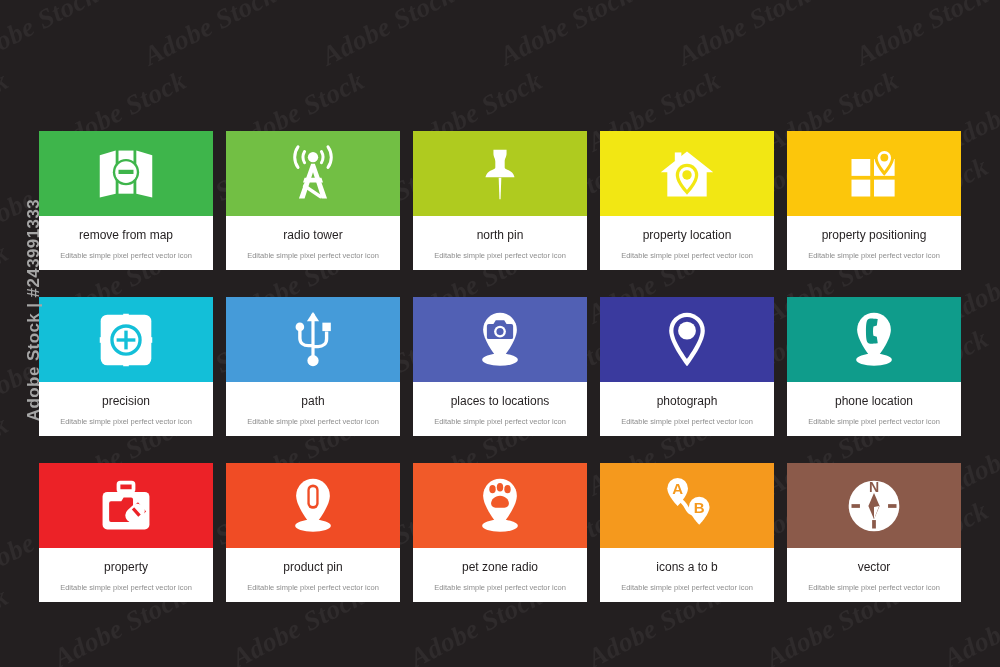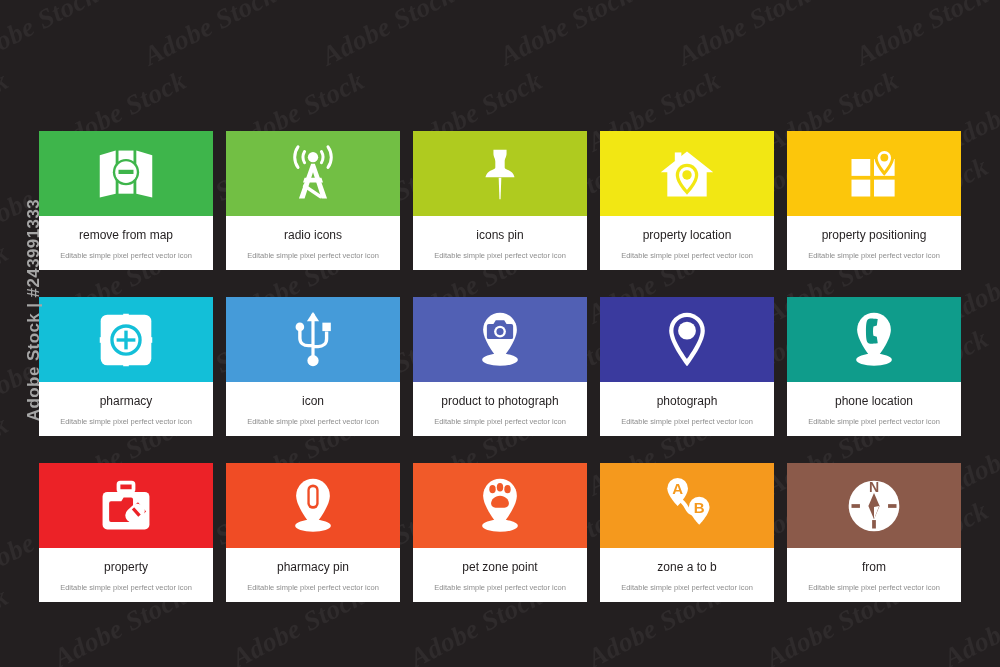--- a/index.html
+++ b/index.html
@@ -220,35 +220,35 @@
               <path fill="none" stroke="#fff" stroke-width="3.2" stroke-linecap="round" d="M41 8 A12 12 0 0 1 41 20"></path>
               <path fill="none" stroke="#fff" stroke-width="3.2" stroke-linecap="round" d="M16 3 A19 19 0 0 0 16 25"></path>
               <path fill="none" stroke="#fff" stroke-width="3.2" stroke-linecap="round" d="M48 3 A19 19 0 0 1 48 25"></path>
               <path fill="#fff" d="M30 21 h4 L47 58 h-6 L32 30 L23 58 h-6 Z"></path>
               <path fill="#fff" d="M23 36 h18 l1.7 5 H21.3 Z"></path>
               <path fill="#fff" d="M22.5 42 L41.5 55 L40 58.5 L21 45.5 Z"></path>
             </svg>
           </span>
         </div>
         <div class="label-area">
-          <div class="card-title">radio icons</div>
+          <div class="card-title">radio tower</div>
           <div class="card-sub">Editable simple pixel perfect vector icon</div>
         </div>
       </div>
       <div class="card">
         <div class="icon-area" style="background: rgb(175, 203, 31);">
           <span>
             <svg width="60" height="60" viewBox="0 0 64 64" xmlns="http://www.w3.org/2000/svg">
               <path fill="#fff" d="M25 6 h14 v4 c0 4 -2 5 -2 9 v6 c0 2 5 2.6 7.5 5 2.5 2.4 3 5.5 3 5.5 h-31 s.5 -3.1 3 -5.5 C22 27.6 27 27 27 25 v-6 c0 -4 -2 -5 -2 -9 Z"></path>
               <path fill="#fff" d="M30.6 36 h2.8 L32.6 59 h-1.2 Z"></path>
             </svg>
           </span>
         </div>
         <div class="label-area">
-          <div class="card-title">icons pin</div>
+          <div class="card-title">north pin</div>
           <div class="card-sub">Editable simple pixel perfect vector icon</div>
         </div>
       </div>
       <div class="card">
         <div class="icon-area" style="background: rgb(242, 231, 19);">
           <span>
             <svg width="60" height="60" viewBox="0 0 64 64" xmlns="http://www.w3.org/2000/svg">
               <path fill="#fff" d="M32 8 L60 30 L53 30 L53 56 L11 56 L11 30 L4 30 Z"></path>
               <rect x="19" y="9" width="7" height="9" fill="#fff"></rect>
               <path fill="#F2E713" d="M32 21 a12 12 0 0 0 -12 12 c0 9 12 21 12 21 s12 -12 12 -21 a12 12 0 0 0 -12 -12 Z"></path>
@@ -290,57 +290,57 @@
               <rect x="30.2" y="22" width="3.6" height="20" fill="#13BFD8"></rect>
               <rect x="22" y="30.2" width="20" height="3.6" fill="#13BFD8"></rect>
               <rect x="29" y="4" width="6" height="11" fill="#fff"></rect>
               <rect x="29" y="49" width="6" height="11" fill="#fff"></rect>
               <rect x="4" y="29" width="11" height="6" fill="#fff"></rect>
               <rect x="49" y="29" width="11" height="6" fill="#fff"></rect>
             </svg>
           </span>
         </div>
         <div class="label-area">
-          <div class="card-title">pharmacy</div>
+          <div class="card-title">precision</div>
           <div class="card-sub">Editable simple pixel perfect vector icon</div>
         </div>
       </div>
       <div class="card">
         <div class="icon-area" style="background: rgb(69, 155, 217);">
           <span>
             <svg width="60" height="60" viewBox="0 0 64 64" xmlns="http://www.w3.org/2000/svg">
               <path fill="#fff" d="M30.3 4 h3.4 v48 h-3.4 Z"></path>
               <path fill="#fff" d="M32 2 L38.5 12 h-13 Z"></path>
               <circle cx="18" cy="18" r="4.6" fill="#fff"></circle>
               <rect x="42" y="13.5" width="9" height="9" fill="#fff"></rect>
               <path fill="none" stroke="#fff" stroke-width="3.6" d="M18 22 v8 c0 5 4 8 9 8 h5"></path>
               <path fill="none" stroke="#fff" stroke-width="3.6" d="M46.5 23 v8 c0 5 -4 8 -9 8 h-5"></path>
               <circle cx="32" cy="54" r="6" fill="#fff"></circle>
             </svg>
           </span>
         </div>
         <div class="label-area">
-          <div class="card-title">icon</div>
+          <div class="card-title">path</div>
           <div class="card-sub">Editable simple pixel perfect vector icon</div>
         </div>
       </div>
       <div class="card">
         <div class="icon-area" style="background: rgb(81, 96, 180);">
           <span>
             <svg width="60" height="60" viewBox="0 0 64 64" xmlns="http://www.w3.org/2000/svg">
               <ellipse cx="32" cy="53" rx="19" ry="6.5" fill="#fff"></ellipse>
               <path fill="#fff" d="M32 3 a18 18 0 0 0 -18 18 c0 13 18 34 18 34 s18 -21 18 -34 A18 18 0 0 0 32 3 Z"></path>
               <path fill="#5160B4" d="M20 15 h5 l2.5 -4 h9 l2.5 4 h5 a2 2 0 0 1 2 2 v12 a2 2 0 0 1 -2 2 h-24 a2 2 0 0 1 -2 -2 v-12 a2 2 0 0 1 2 -2 Z"></path>
               <circle cx="32" cy="23" r="6.3" fill="#fff"></circle>
               <circle cx="32" cy="23" r="3.8" fill="#5160B4"></circle>
             </svg>
           </span>
         </div>
         <div class="label-area">
-          <div class="card-title">product to photograph</div>
+          <div class="card-title">places to locations</div>
           <div class="card-sub">Editable simple pixel perfect vector icon</div>
         </div>
       </div>
       <div class="card">
         <div class="icon-area" style="background: rgb(58, 58, 158);">
           <span>
             <svg width="60" height="60" viewBox="0 0 64 64" xmlns="http://www.w3.org/2000/svg">
               <path fill="#fff" d="M32 3 a19 19 0 0 0 -19 19 c0 14 19 38 19 38 s19 -24 19 -38 A19 19 0 0 0 32 3 Z"></path>
               <path fill="#3A3A9E" d="M32 7.5 a14.5 14.5 0 0 0 -14.5 14.5 c0 10.7 14.5 30 14.5 30 s14.5 -19.3 14.5 -30 A14.5 14.5 0 0 0 32 7.5 Z"></path>
               <circle cx="32" cy="22" r="9.5" fill="#fff"></circle>
@@ -394,73 +394,73 @@
           <span>
             <svg width="60" height="60" viewBox="0 0 64 64" xmlns="http://www.w3.org/2000/svg">
               <ellipse cx="32" cy="53" rx="19" ry="6.5" fill="#fff"></ellipse>
               <path fill="#fff" d="M32 3 a18 18 0 0 0 -18 18 c0 13 18 34 18 34 s18 -21 18 -34 A18 18 0 0 0 32 3 Z"></path>
               <rect x="26" y="9" width="12" height="26" rx="6" fill="#F04C25"></rect>
               <rect x="28.5" y="12" width="7" height="20" rx="3.5" fill="#fff"></rect>
             </svg>
           </span>
         </div>
         <div class="label-area">
-          <div class="card-title">pharmacy pin</div>
+          <div class="card-title">product pin</div>
           <div class="card-sub">Editable simple pixel perfect vector icon</div>
         </div>
       </div>
       <div class="card">
         <div class="icon-area" style="background: rgb(241, 90, 41);">
           <span>
             <svg width="60" height="60" viewBox="0 0 64 64" xmlns="http://www.w3.org/2000/svg">
               <ellipse cx="32" cy="53" rx="19" ry="6.5" fill="#fff"></ellipse>
               <path fill="#fff" d="M32 3 a18 18 0 0 0 -18 18 c0 13 18 34 18 34 s18 -21 18 -34 A18 18 0 0 0 32 3 Z"></path>
               <ellipse cx="24" cy="14" rx="3.4" ry="4.4" fill="#F15A29"></ellipse>
               <ellipse cx="32" cy="12" rx="3.4" ry="4.6" fill="#F15A29"></ellipse>
               <ellipse cx="40" cy="14" rx="3.4" ry="4.4" fill="#F15A29"></ellipse>
               <path fill="#F15A29" d="M32 21 c5.5 0 9.5 4.2 9.5 8.2 0 3.4 -3.2 4.6 -5.6 4.6 h-7.8 c-2.4 0 -5.6 -1.2 -5.6 -4.6 0 -4 4 -8.2 9.5 -8.2 Z"></path>
             </svg>
           </span>
         </div>
         <div class="label-area">
-          <div class="card-title">pet zone point</div>
+          <div class="card-title">pet zone radio</div>
           <div class="card-sub">Editable simple pixel perfect vector icon</div>
         </div>
       </div>
       <div class="card">
         <div class="icon-area" style="background: rgb(245, 153, 29);">
           <span>
             <svg width="60" height="60" viewBox="0 0 64 64" xmlns="http://www.w3.org/2000/svg">
               <path fill="none" stroke="#fff" stroke-width="4.4" stroke-linecap="round" d="M22 24 C34 30 30 38 38 40"></path>
               <path fill="#fff" d="M22 2 a11 11 0 0 0 -11 11 c0 8 11 19 11 19 s11 -11 11 -19 A11 11 0 0 0 22 2 Z"></path>
               <path fill="#fff" d="M45 22 a11 11 0 0 0 -11 11 c0 8 11 19 11 19 s11 -11 11 -19 A11 11 0 0 0 45 22 Z"></path>
               <text x="22" y="19" font-family="Liberation Sans, sans-serif" font-size="16" font-weight="bold" fill="#F5991D" text-anchor="middle">A</text>
               <text x="45" y="39" font-family="Liberation Sans, sans-serif" font-size="16" font-weight="bold" fill="#F5991D" text-anchor="middle">B</text>
             </svg>
           </span>
         </div>
         <div class="label-area">
-          <div class="card-title">zone a to b</div>
+          <div class="card-title">icons a to b</div>
           <div class="card-sub">Editable simple pixel perfect vector icon</div>
         </div>
       </div>
       <div class="card">
         <div class="icon-area" style="background: rgb(139, 90, 74);">
           <span>
             <svg width="60" height="60" viewBox="0 0 64 64" xmlns="http://www.w3.org/2000/svg">
               <circle cx="32" cy="32" r="27" fill="#fff"></circle>
               <path fill="#8B5A4A" d="M32 18 L38 32 L32 46 L26 32 Z"></path>
               <path fill="#fff" d="M32 33 L37.5 32 L32 46 Z"></path>
               <rect x="8" y="30" width="9" height="4" fill="#8B5A4A"></rect>
               <rect x="47" y="30" width="9" height="4" fill="#8B5A4A"></rect>
               <rect x="30" y="47" width="4" height="9" fill="#8B5A4A"></rect>
               <text x="32" y="17" font-family="Liberation Sans, sans-serif" font-size="15" font-weight="bold" fill="#8B5A4A" text-anchor="middle">N</text>
             </svg>
           </span>
         </div>
         <div class="label-area">
-          <div class="card-title">from</div>
+          <div class="card-title">vector</div>
           <div class="card-sub">Editable simple pixel perfect vector icon</div>
         </div>
       </div>
     </div>
 
 </div>
 
 </body></html>

